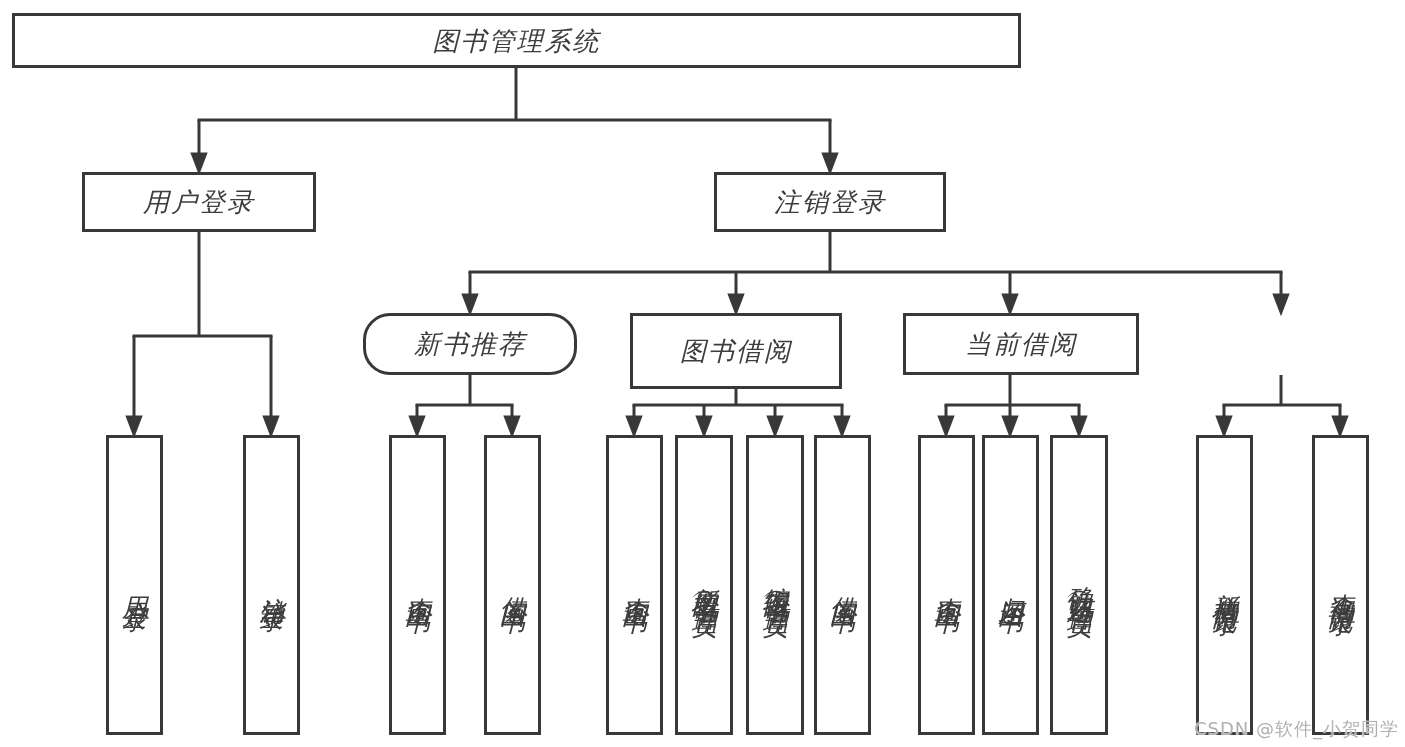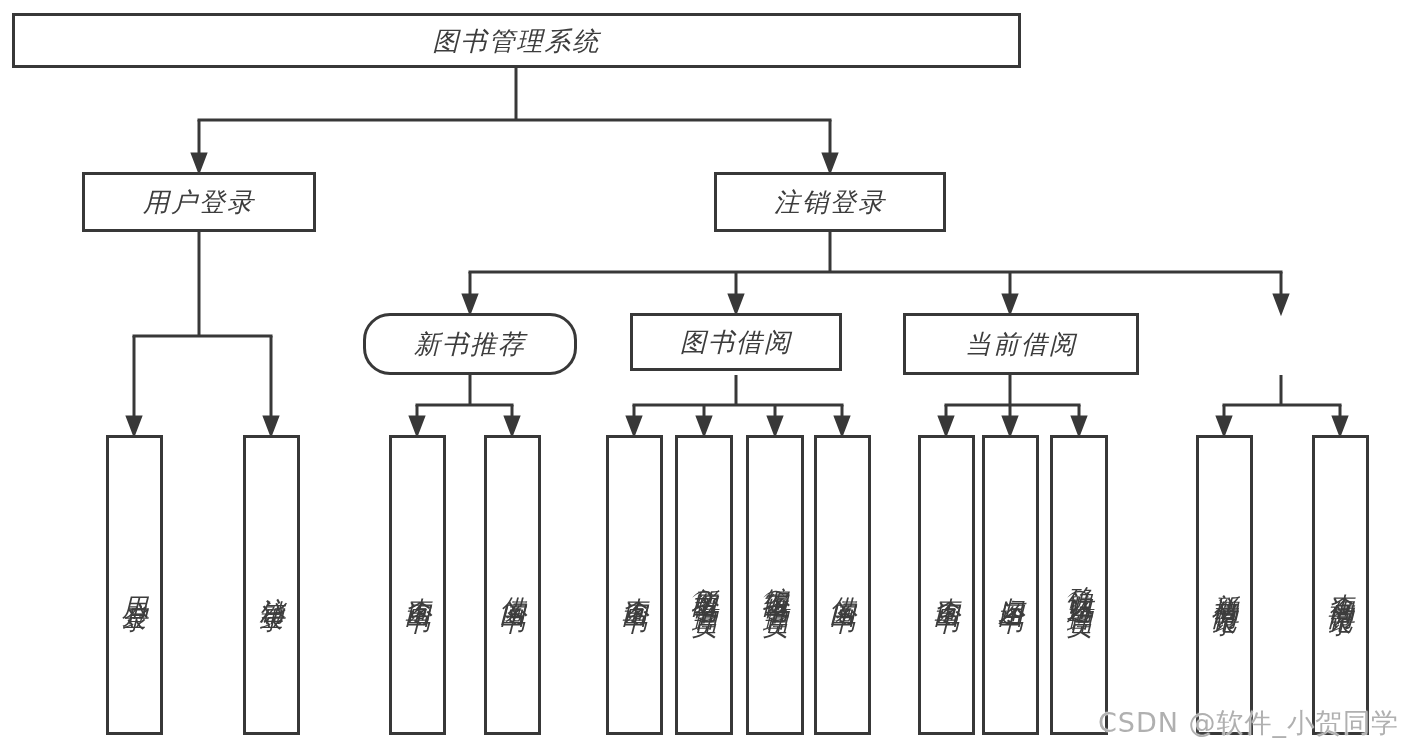--- a/index.html
+++ b/index.html
@@ -12,21 +12,21 @@
     display:flex;align-items:center;justify-content:center;
     font-size:26px;line-height:1;z-index:2;font-style:italic;
   }
   .h{letter-spacing:2px;white-space:nowrap;}
   .v{
     writing-mode:vertical-rl;text-orientation:mixed;
     font-size:25px;letter-spacing:4px;
   }
   .watermark{
     position:absolute;right:6px;bottom:6px;z-index:5;
-    font-size:27px;letter-spacing:1px;color:#b0b0b0;
+    font-size:18px;letter-spacing:1px;color:#b0b0b0;
     text-shadow:0 0 2px #ffffff,0 0 1px #ffffff;white-space:nowrap;
   }
 </style>
 </head>
 <body>
 
 <div class="canvas">
 
   <svg id="connectors" class="connectors" viewBox="0 0 1405 747">
       <g stroke="#383838" stroke-width="3" fill="#383838">
@@ -84,21 +84,21 @@
         <polygon points="1333.5,417 1346.5,417 1340,434"></polygon>
       </g>
     </svg>
 
   <div class="node h" style="left:12px;top:13px;width:1009px;height:55px;">图书管理系统</div>
 
   <div class="node h" style="left:82px;top:172px;width:234px;height:60px;">用户登录</div>
   <div class="node h" style="left:714px;top:172px;width:232px;height:60px;">注销登录</div>
 
   <div class="node h" style="left:363px;top:313px;width:214px;height:62px;border-radius:27px;">新书推荐</div>
-  <div class="node h" style="left:630px;top:313px;width:212px;height:58px;">图书借阅</div>
+  <div class="node h" style="left:630px;top:313px;width:212px;height:76px;">图书借阅</div>
   <div class="node h" style="left:903px;top:313px;width:236px;height:62px;">当前借阅</div>
 
   <div class="node v" style="left:106px;top:435px;width:57px;height:300px;">用户登录</div>
   <div class="node v" style="left:243px;top:435px;width:57px;height:300px;">注销登录</div>
 
   <div class="node v" style="left:389px;top:435px;width:57px;height:300px;">查询图书</div>
   <div class="node v" style="left:484px;top:435px;width:57px;height:300px;">借阅图书</div>
 
   <div class="node v" style="left:606px;top:435px;width:57px;height:300px;">查询图书</div>
   <div class="node v" style="left:675px;top:435px;width:58px;height:300px;">新增图书（管理员）</div>

